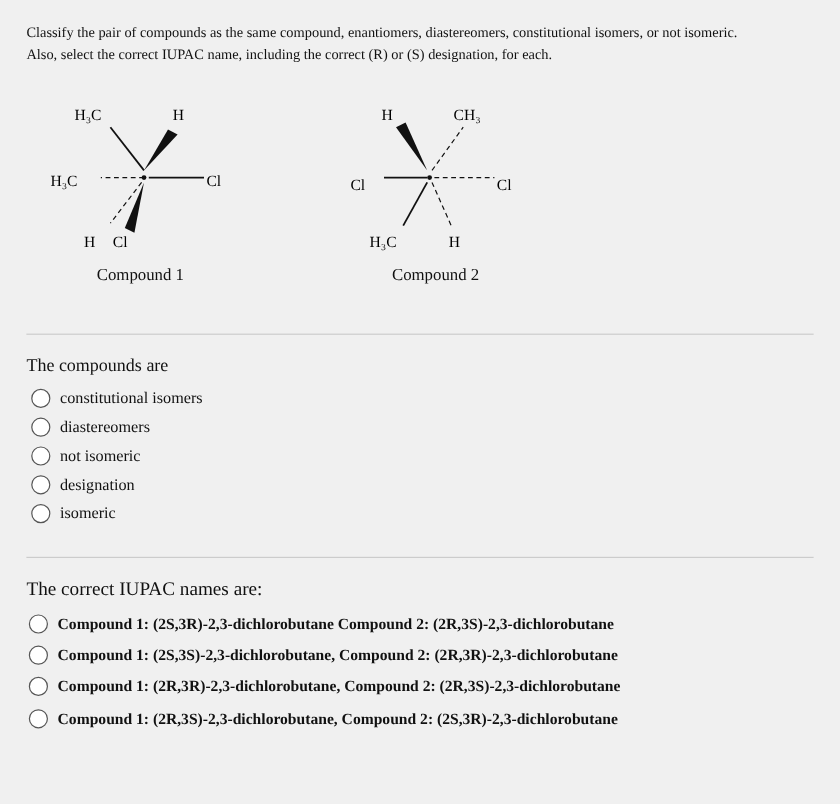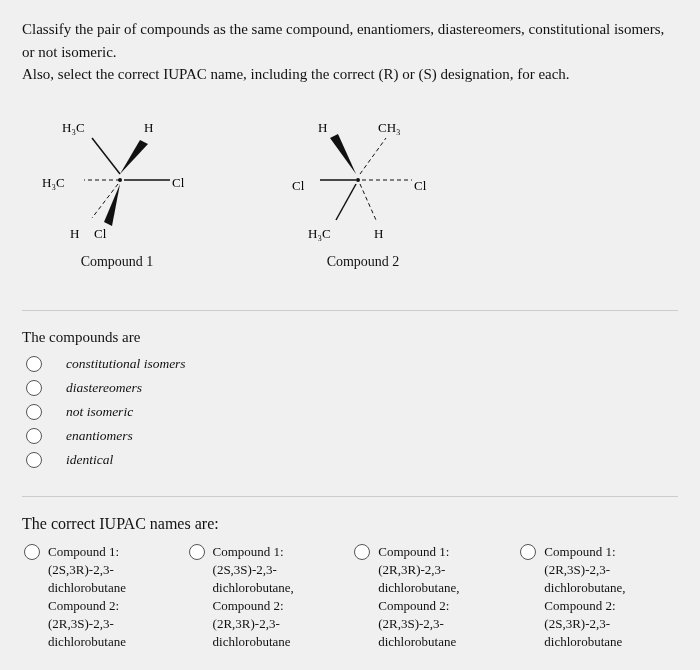--- a/index.html
+++ b/index.html
@@ -6,21 +6,21 @@
     body {
       font-family: Georgia, 'Times New Roman', serif;
       font-size: 14px;
       background: #f0f0f0;
       width: 700px;
       min-height: 670px;
       padding: 18px 22px;
       color: #111;
     }
     .instructions {
-      font-size: 15px;
+      font-size: 12px;
       line-height: 1.5;
       margin-bottom: 16px;
     }
     .compounds-row {
       display: flex;
       flex-direction: row;
       align-items: flex-end;
       gap: 76px;
       margin-bottom: 40px;
       margin-left: 10px;
@@ -45,45 +45,45 @@
     .radio-group {
       display: flex;
       flex-direction: column;
       gap: 8px;
       margin-bottom: 28px;
       margin-left: 4px;
     }
     .radio-item {
       display: flex;
       align-items: center;
-      gap: 24px;
+      gap: 8px;
       font-size: 13.5px;
-      font-style: italic;
     }
     .radio-circle {
       width: 16px;
       height: 16px;
       border-radius: 50%;
       border: 1.5px solid #555;
       background: white;
       flex-shrink: 0;
       cursor: pointer;
     }
     .iupac-section {
       margin-top: 8px;
     }
     .iupac-title {
       font-size: 16px;
       margin-bottom: 10px;
     }
     .iupac-options {
       display: flex;
-      flex-direction: row;
+      flex-direction: column;
       gap: 8px;
       margin-left: 2px;
+      font-weight: bold;
     }
     .iupac-item {
       display: flex;
       align-items: flex-start;
       gap: 8px;
       font-size: 13px;
       line-height: 1.4;
     }
     .iupac-item .radio-circle {
       margin-top: 1px;
@@ -181,25 +181,25 @@
   <div class="radio-item">
     <div class="radio-circle"></div>
     <span>diastereomers</span>
   </div>
   <div class="radio-item">
     <div class="radio-circle"></div>
     <span>not isomeric</span>
   </div>
   <div class="radio-item">
     <div class="radio-circle"></div>
-    <span>enantiomers</span>
-  </div>
-  <div class="radio-item">
-    <div class="radio-circle"></div>
-    <span>identical</span>
+    <span>designation</span>
+  </div>
+  <div class="radio-item">
+    <div class="radio-circle"></div>
+    <span>isomeric</span>
   </div>
 </div>
 
 <hr class="divider">
 
 <div class="iupac-section">
   <div class="iupac-title">The correct IUPAC names are:</div>
   <div class="iupac-options">
     <div class="iupac-item">
       <div class="radio-circle"></div>

